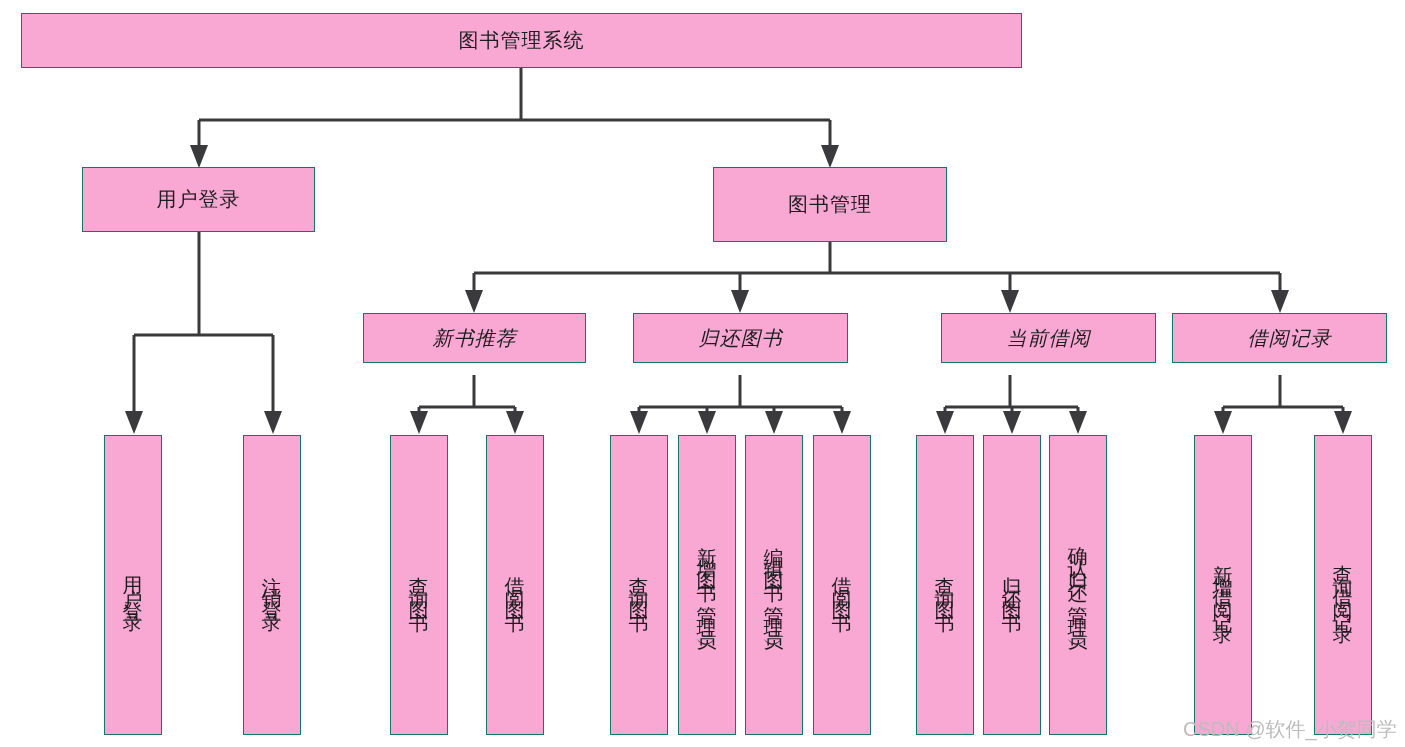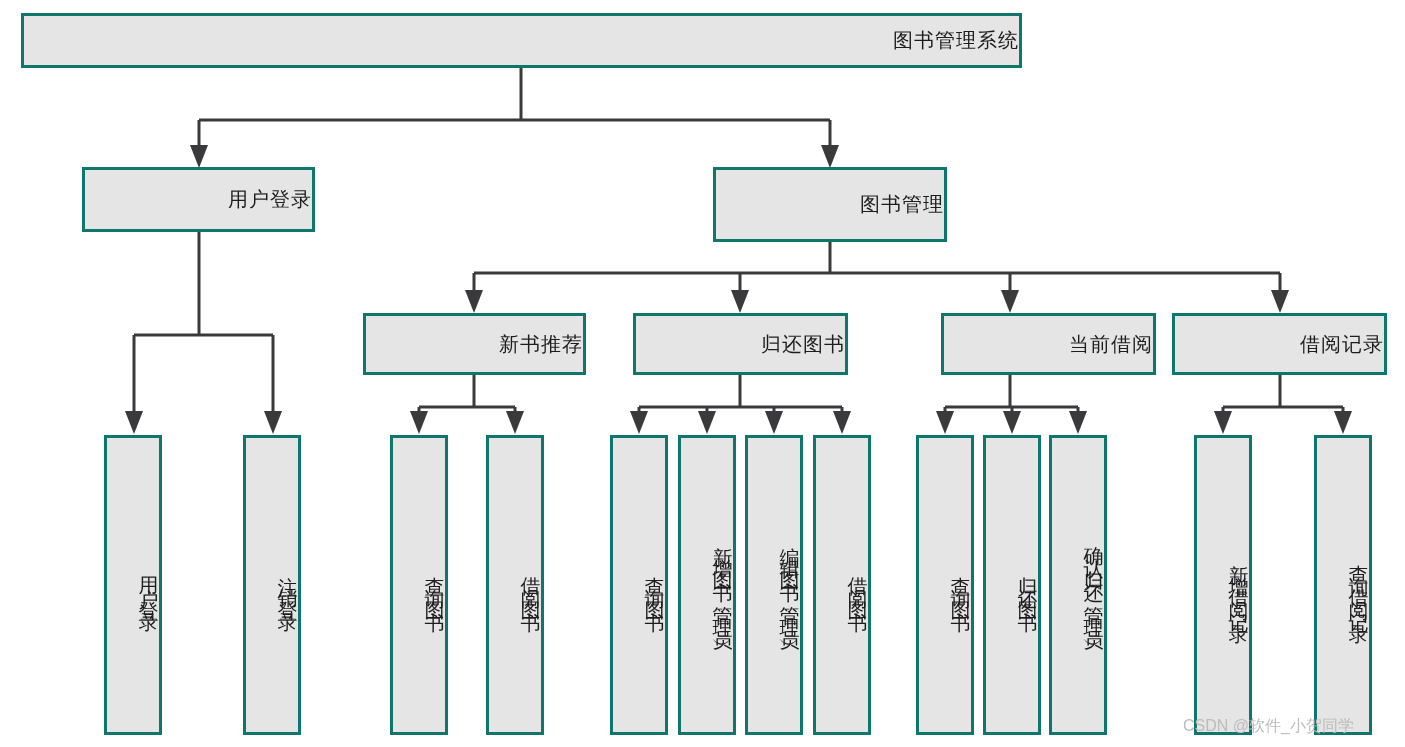--- a/index.html
+++ b/index.html
@@ -31,36 +31,36 @@
     stroke: #3a3a3c;
     stroke-width: 3;
   }
   svg.connectors .tri {
     fill: #3a3a3c;
     stroke: none;
   }
   .node {
     position: absolute;
     box-sizing: border-box;
-    background: #e5e5e5;
-    border: 3px solid #0f766e;
+    background: #f9a8d4;
+    border: 1px solid #0f766e;
     display: flex;
     align-items: center;
-    justify-content: flex-end;
+    justify-content: center;
     color: #1d1d1f;
     font-size: 20px;
     letter-spacing: 1px;
     z-index: 1;
   }
   .node.root  { left: 21px;  top: 13px;  width: 1001px; height: 55px; }
 
   .node.l2a   { left: 82px;  top: 167px; width: 233px;  height: 65px; }
   .node.l2b   { left: 713px; top: 167px; width: 234px;  height: 75px; }
 
-  .node.l3    { top: 313px; height: 62px; }
+  .node.l3    { top: 313px; height: 50px; font-style: italic; }
   .node.l3a   { left: 363px;  width: 223px; }
   .node.l3b   { left: 633px;  width: 215px; }
   .node.l3c   { left: 903px;  width: 215px; margin-left: 38px; }
   .node.l3d   { left: 1172px; width: 215px; padding-left: 20px; }
 
   .node.leaf  { top: 435px; height: 300px; width: 58px; }
   .node.leaf .vtext {
     writing-mode: vertical-rl;
     line-height: 1;
     letter-spacing: 12px;
@@ -79,21 +79,21 @@
   .leaf.p10 { left: 983px; }
   .leaf.p11 { left: 1049px; }
   .leaf.p12 { left: 1194px; }
   .leaf.p13 { left: 1314px; }
 
   .watermark {
     position: absolute;
     left: 1183px;
     top: 716px;
     z-index: 5;
-    font-size: 16px;
+    font-size: 20px;
     color: #bcbcbc;
     white-space: nowrap;
   }
 </style>
 </head>
 <body>
 
 <div id="stage">
 
   <svg class="connectors" width="1405" height="747" viewBox="0 0 1405 747">

